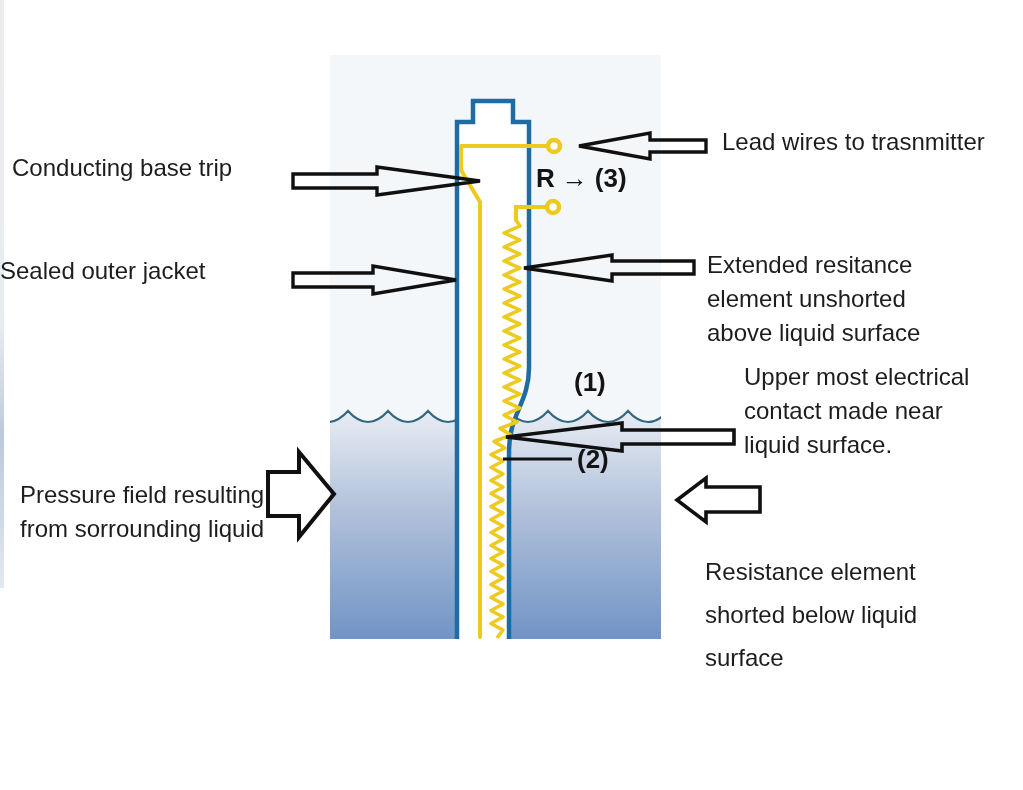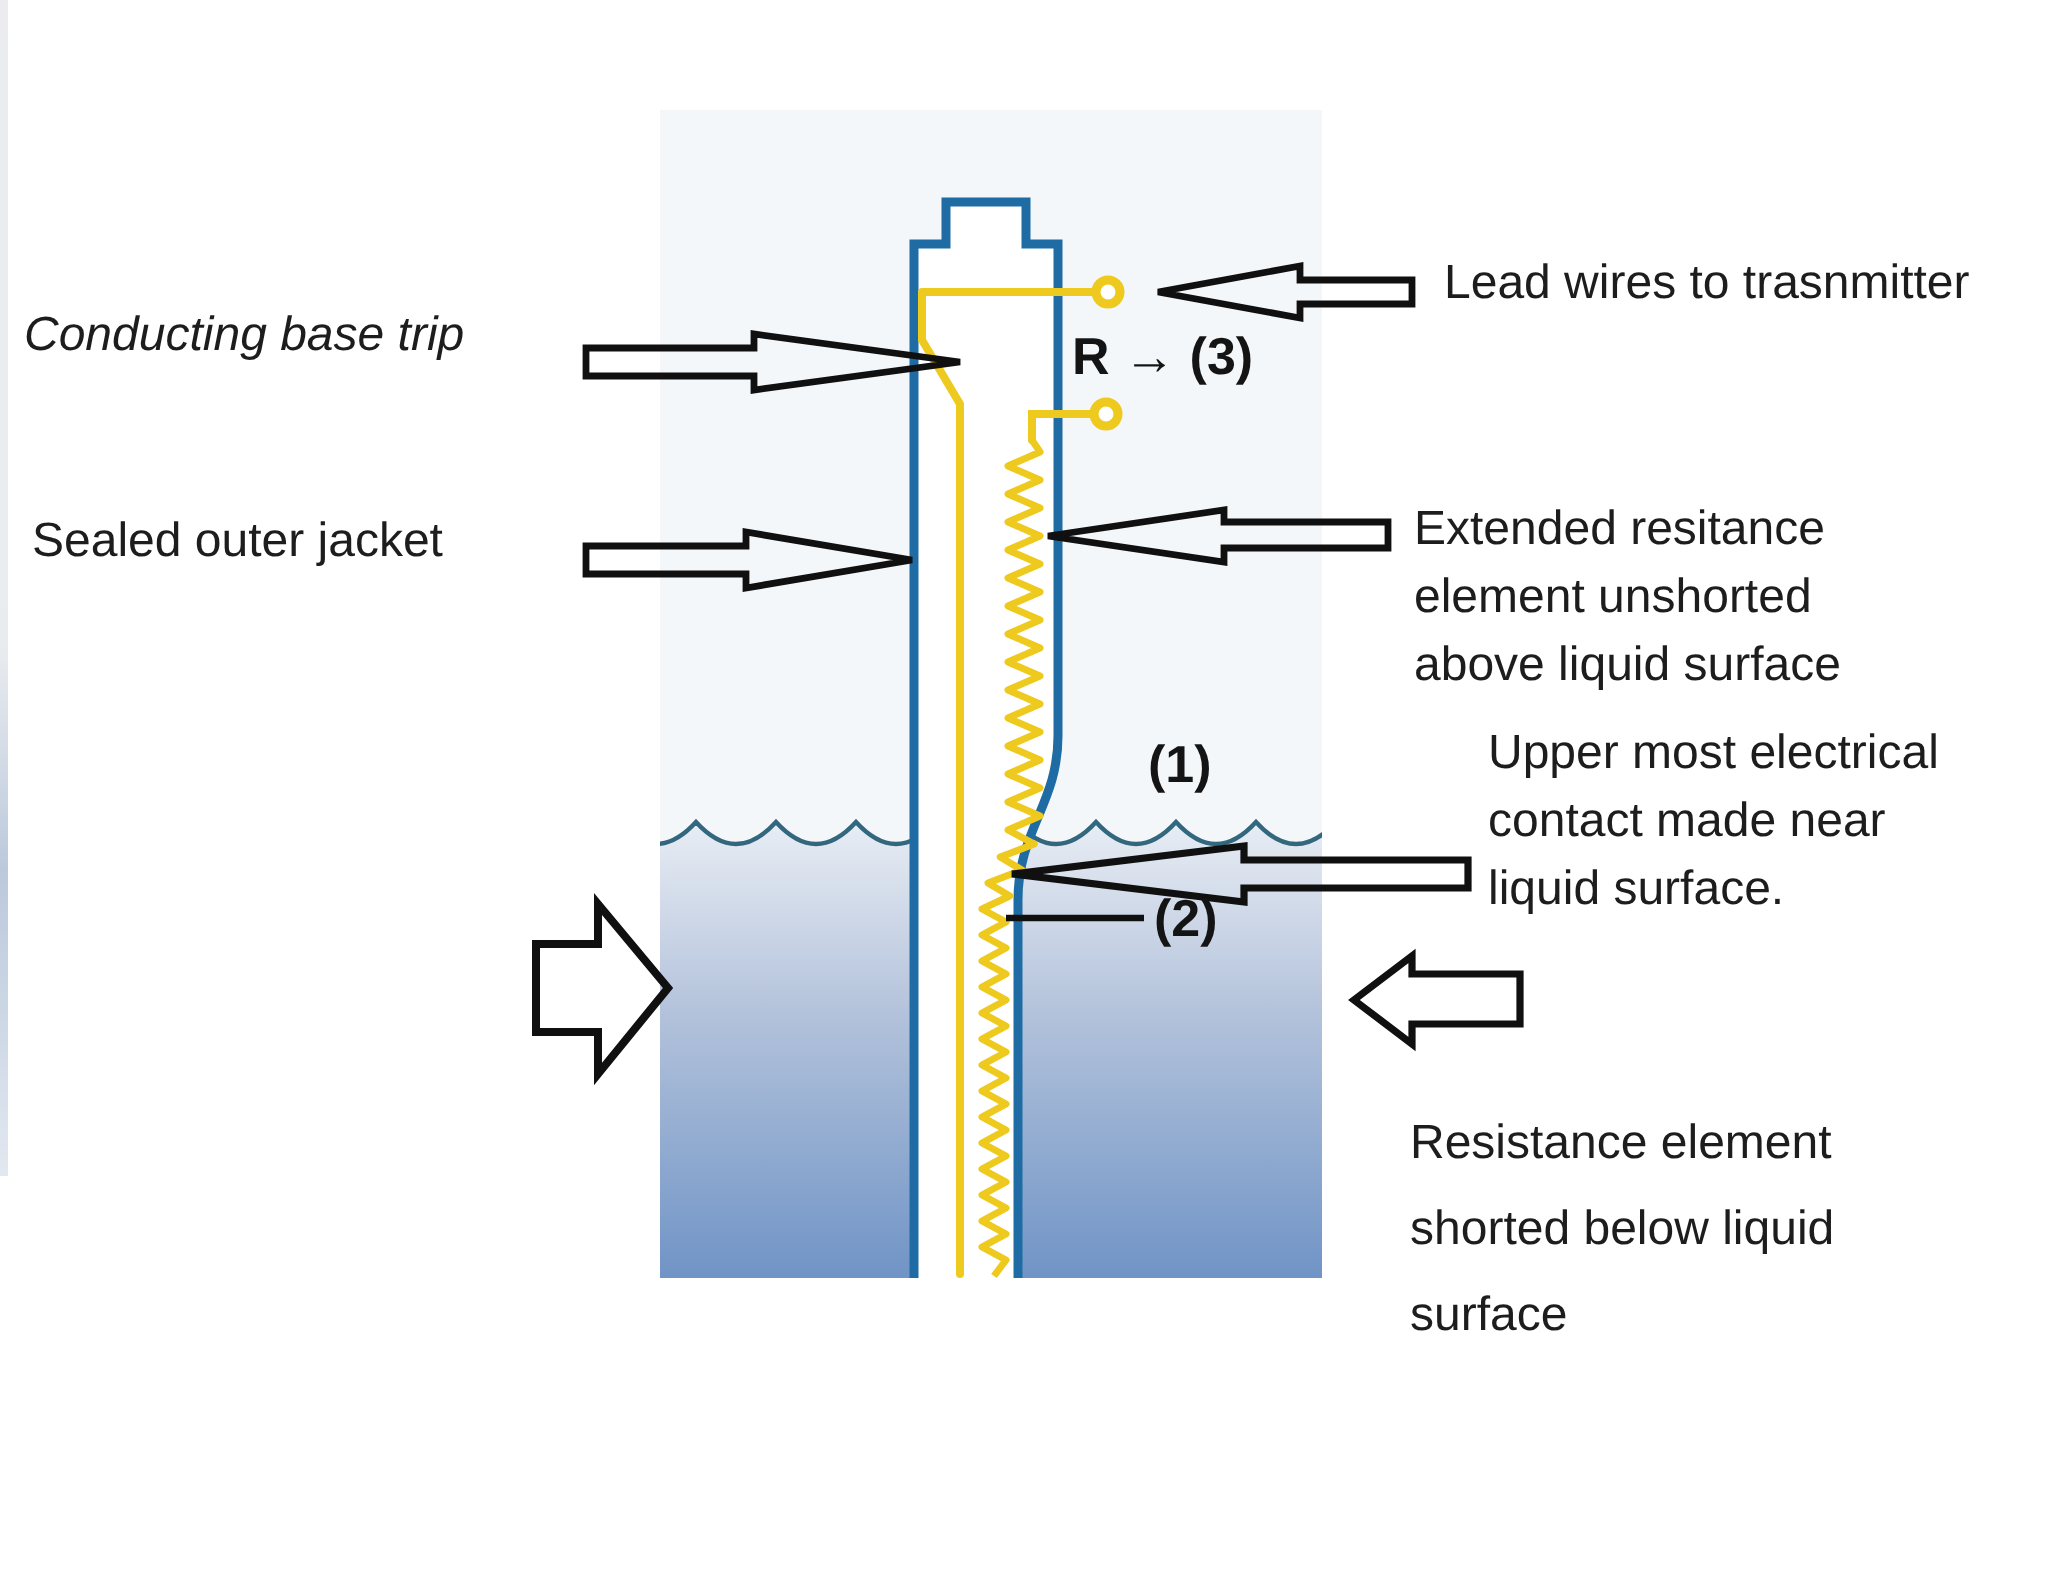--- a/index.html
+++ b/index.html
@@ -67,24 +67,25 @@
     <polygon fill="none" stroke-width="3.4" points="293,273 373,273 373,266 456,280 373,294 373,287 293,287" stroke="#101010"></polygon>
     <polygon fill="none" stroke-width="3.4" points="706,140 650,140 650,133 579,146 650,159 650,152 706,152" stroke="#101010"></polygon>
     <polygon fill="none" stroke-width="3.4" points="694,261 612,261 612,255 524,268 612,281 612,274 694,274" stroke="#101010"></polygon>
     <polygon fill="none" stroke-width="3.6" points="734,430 622,430 622,423 506,437 622,451 622,444 734,444" stroke="#101010"></polygon>
     <polygon fill="none" stroke-width="4" points="268,472 299,472 299,452 334,494 299,537 299,516 268,516" stroke="#101010"></polygon>
     <polygon fill="none" stroke-width="3.6" points="760,487 706,487 706,478 677,500 706,522 706,512 760,512" stroke="#101010"></polygon>
 
     <line x1="503" y1="459" x2="572" y2="459" stroke-width="3.2" stroke="#101010"></line>
   </svg>
 
-  <div class="lbl nowrap" style="left:12px;top:151px;font-style:italic;">Conducting base trip</div>
+  <div class="lbl nowrap" style="left:12px;top:151px;">Conducting base trip</div>
 
-  <div class="lbl nowrap" style="left:16px;top:254px;">Sealed outer jacket</div>
+  <div class="lbl nowrap" style="left:0;top:254px;">Sealed outer jacket</div>
 
+  <div class="lbl" style="left:20px;top:478px;width:250px;">Pressure field resulting from sorrounding liquid</div>
 
   <div class="lbl nowrap" style="left:722px;top:125px;">Lead wires to trasnmitter</div>
 
   <div class="lbl" style="left:707px;top:248px;width:232px;">Extended resitance element unshorted above liquid surface</div>
 
   <div class="lbl" style="left:744px;top:360px;width:256px;">Upper most electrical contact made near liquid surface.</div>
 
   <div class="lbl" style="left:705px;top:550px;width:245px;line-height:43px;">Resistance element shorted below liquid surface</div>
 
   <div class="marker" id="r3-marker" style="left:536px;top:163px;">

